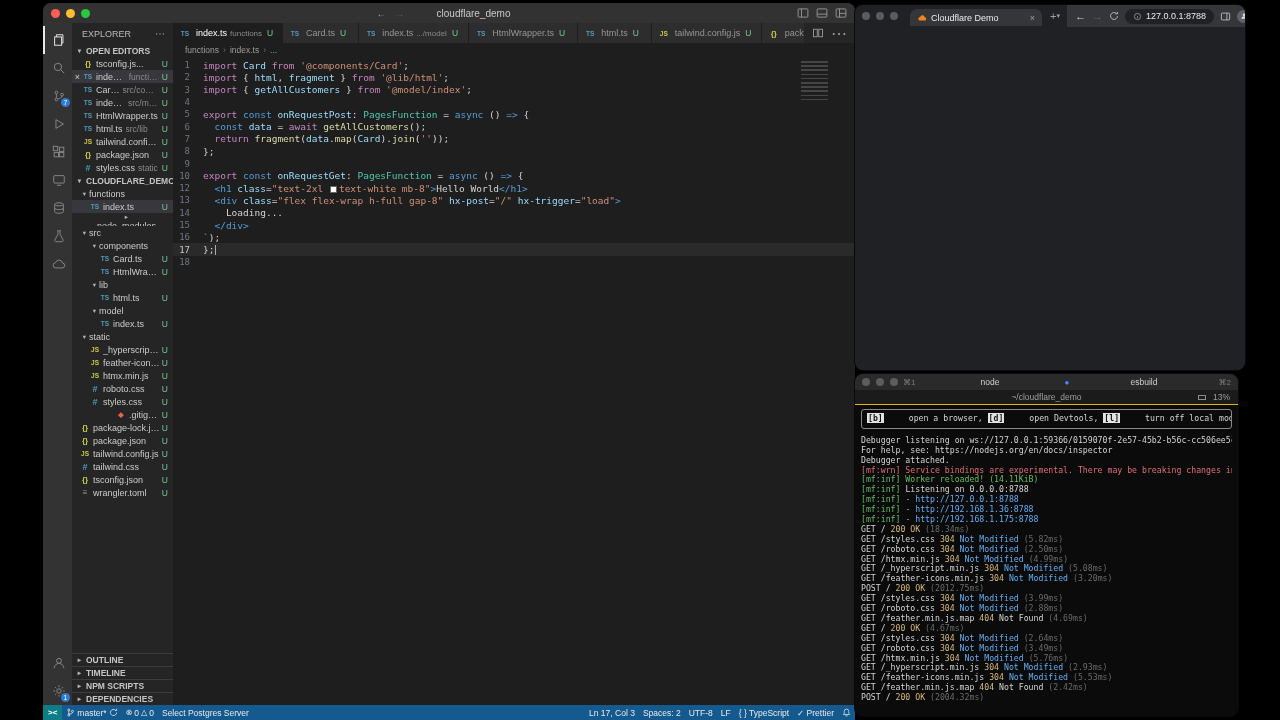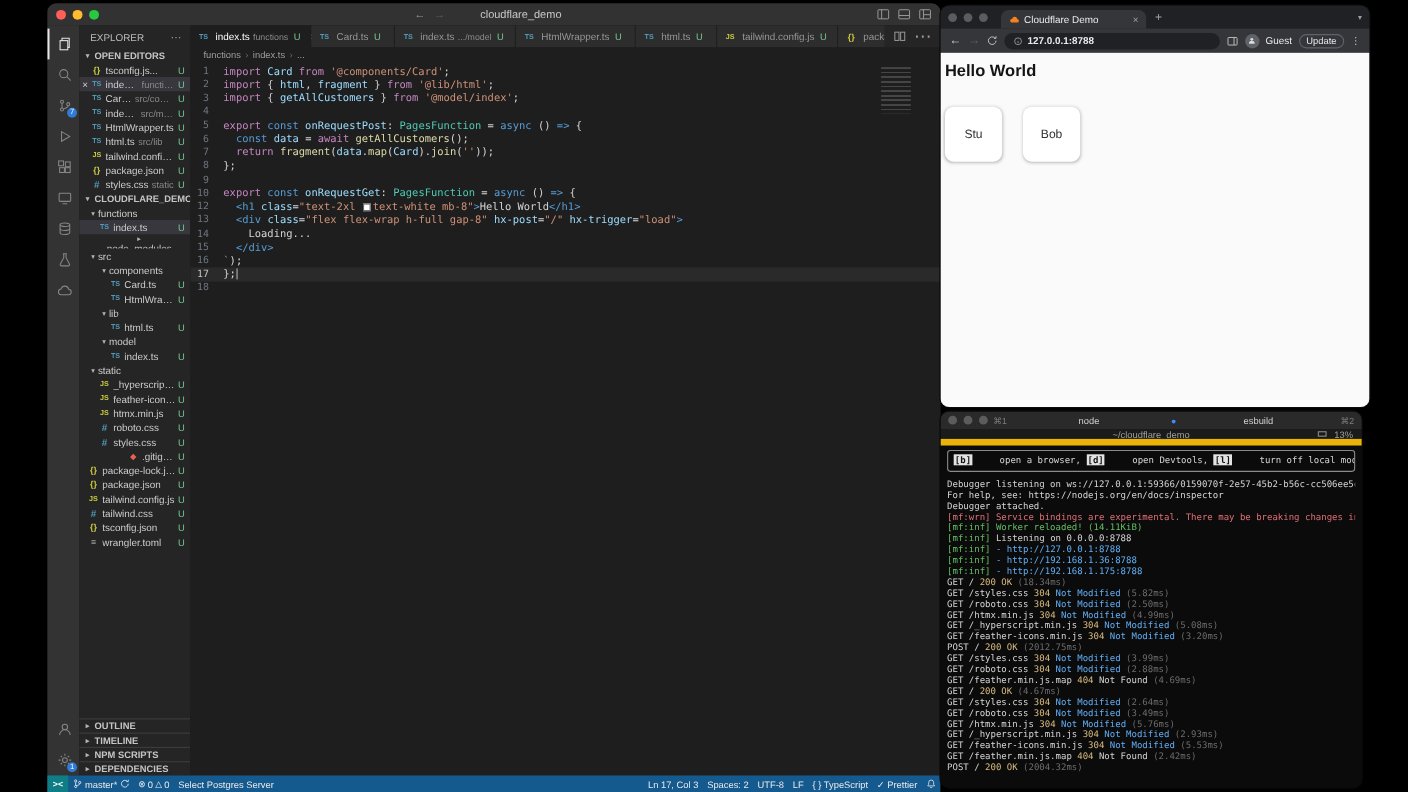--- a/index.html
+++ b/index.html
@@ -88,35 +88,35 @@
   .statusbar{height:15px;background:#155a8f;display:flex;align-items:center;font-size:8.5px;
              color:#e9e9e9;flex:0 0 auto;}
   .sb-remote{height:100%;background:#0e7d86;display:flex;align-items:center;padding:0 5px;
              font-weight:bold;font-size:8px;color:#fff;flex:0 0 auto;}
   .sb-item{display:flex;align-items:center;gap:2px;padding:0 4px;white-space:nowrap;}
   .sb-right{margin-left:auto;display:flex;align-items:center;}
   .sb-glyph{font-size:8px;}
 
   
   .browser{position:absolute;left:855px;top:5px;width:390px;height:365px;border-radius:8px;
-           overflow:hidden;display:flex;flex-direction:column;background:#202124;
+           overflow:hidden;display:flex;background:#202124;
            box-shadow:0 0 0 1px #0a0a0a;}
   .br-tabstrip{height:21px;display:flex;align-items:center;padding:0 7px;flex:0 0 auto;}
   .br-tab{height:17px;width:132px;background:#35363a;border-radius:7px 7px 0 0;display:flex;
           align-items:center;gap:4px;padding:0 7px;font-size:9px;color:#e8eaed;margin-left:12px;
           align-self:flex-end;}
   .br-tab-title{flex:1;overflow:hidden;text-overflow:ellipsis;white-space:nowrap;}
   .br-x{color:#9aa0a6;font-size:9px;}
   .br-newtab{color:#9aa0a6;margin-left:8px;font-size:11px;}
   .br-caret{margin-left:auto;color:#9aa0a6;font-size:7px;}
   .br-toolbar{height:22px;background:#35363a;display:flex;align-items:center;gap:6px;
               padding:0 8px;color:#c7c7c7;flex:0 0 auto;}
   .br-nav{font-size:11px;color:#d2d4d7;} .br-nav.dim{color:#5f6368;}
   .addr{flex:1;height:15px;background:#202124;border-radius:8px;display:flex;align-items:center;
-        gap:4px;padding:0 8px;font-size:9px;color:#e8eaed;min-width:0;font-weight:bold;}
+        gap:4px;padding:0 8px;font-size:9px;color:#e8eaed;min-width:0;}
   .avatar{width:13px;height:13px;border-radius:50%;background:#5f6368;display:flex;
           align-items:center;justify-content:center;color:#dadce0;flex:0 0 auto;}
   .guest{font-size:9px;color:#e8eaed;}
   .update-pill{border:1px solid #5f6368;border-radius:8px;height:13px;display:flex;align-items:center;
                padding:0 6px;font-size:8.5px;color:#e8eaed;}
   .kebab{color:#c7c7c7;font-size:9px;}
   .br-page{flex:1;background:#fafafa;padding:8px 4px 0 4px;overflow:hidden;}
   .page-h1{font-size:15px;font-weight:bold;color:#141414;margin:0 0 24px 0;}
   .cards{display:flex;gap:19px;}
   .card{width:52px;height:50px;background:#ffffff;border-radius:8px;
@@ -125,21 +125,21 @@
 
   
   .terminal{position:absolute;left:855px;top:374px;width:383px;height:342px;border-radius:8px;
             overflow:hidden;display:flex;flex-direction:column;background:#0b0b0c;
             box-shadow:0 0 0 1px #0a0a0a;}
   .tm-titlebar{height:16px;background:#2a2a2b;display:flex;align-items:center;padding:0 7px;gap:5px;
                font-size:8.5px;color:#9a9a9a;flex:0 0 auto;}
   .tm-hint{color:#7c7c7c;font-size:8px;}
   .tm-seg{flex:1;text-align:center;color:#cfcfcf;}
   .tm-dot{color:#3f8cff;font-size:8px;}
-  .tm-tabrow{height:15px;background:#1b1b1c;border-bottom:6px solid #eab308;display:flex;
+  .tm-tabrow{height:15px;background:#1b1b1c;border-bottom:1px solid #eab308;display:flex;
              align-items:center;justify-content:center;font-size:8.5px;color:#9f9f9f;
              position:relative;flex:0 0 auto;}
   .tm-right{position:absolute;right:8px;display:flex;align-items:center;gap:7px;}
   .battery{width:8px;height:5px;border:1px solid #8b8b8b;display:inline-block;}
   .tm-content{flex:1;padding:4px 6px;font-family:"DejaVu Sans Mono",monospace;font-size:8.2px;
               line-height:9.9px;color:#d4d4d4;overflow:hidden;}
   .help-box{border:1px solid #8a8a8a;border-radius:3px;padding:4px 5px;margin:0 0 7px 0;
             white-space:nowrap;overflow:hidden;}
   .hk{background:#e3e3e3;color:#141414;padding:0 1px;font-weight:bold;}
   .ht{color:#d4d4d4;padding-left:20px;}

